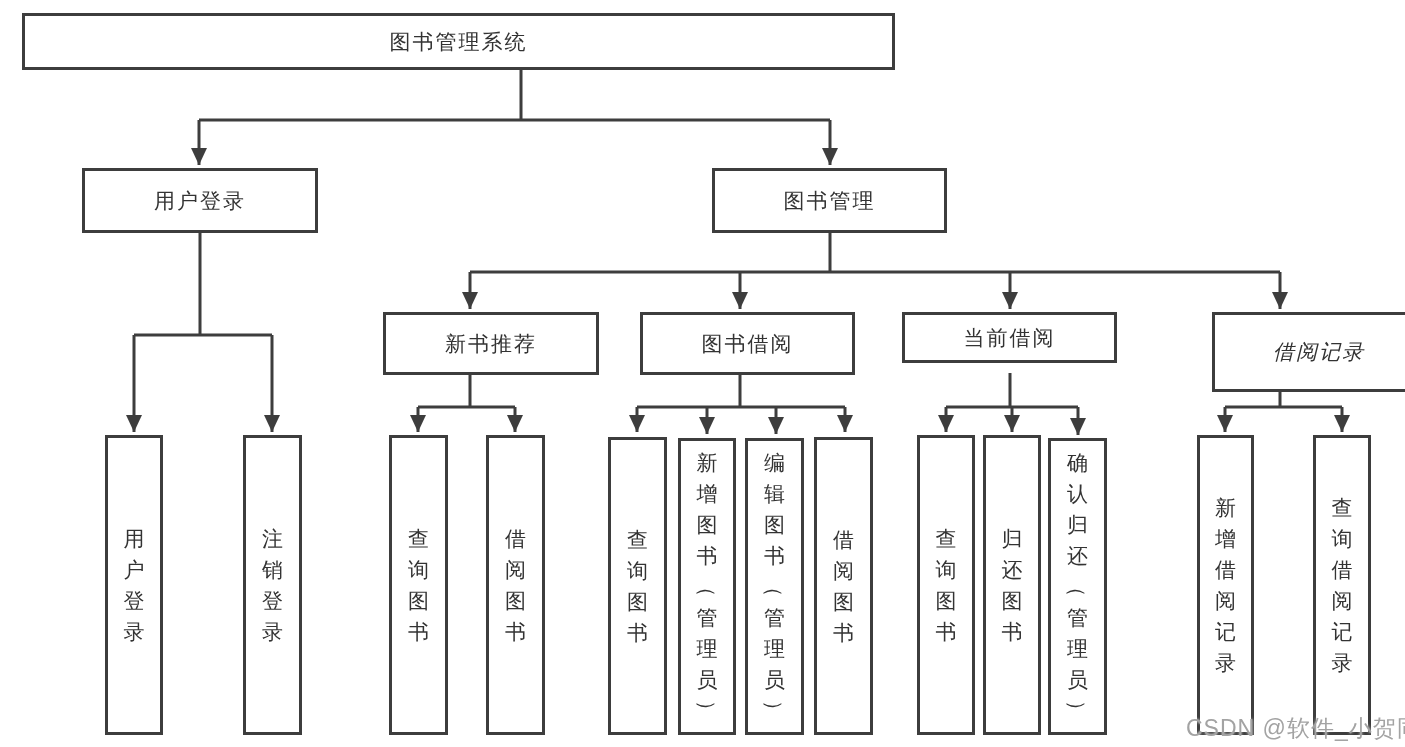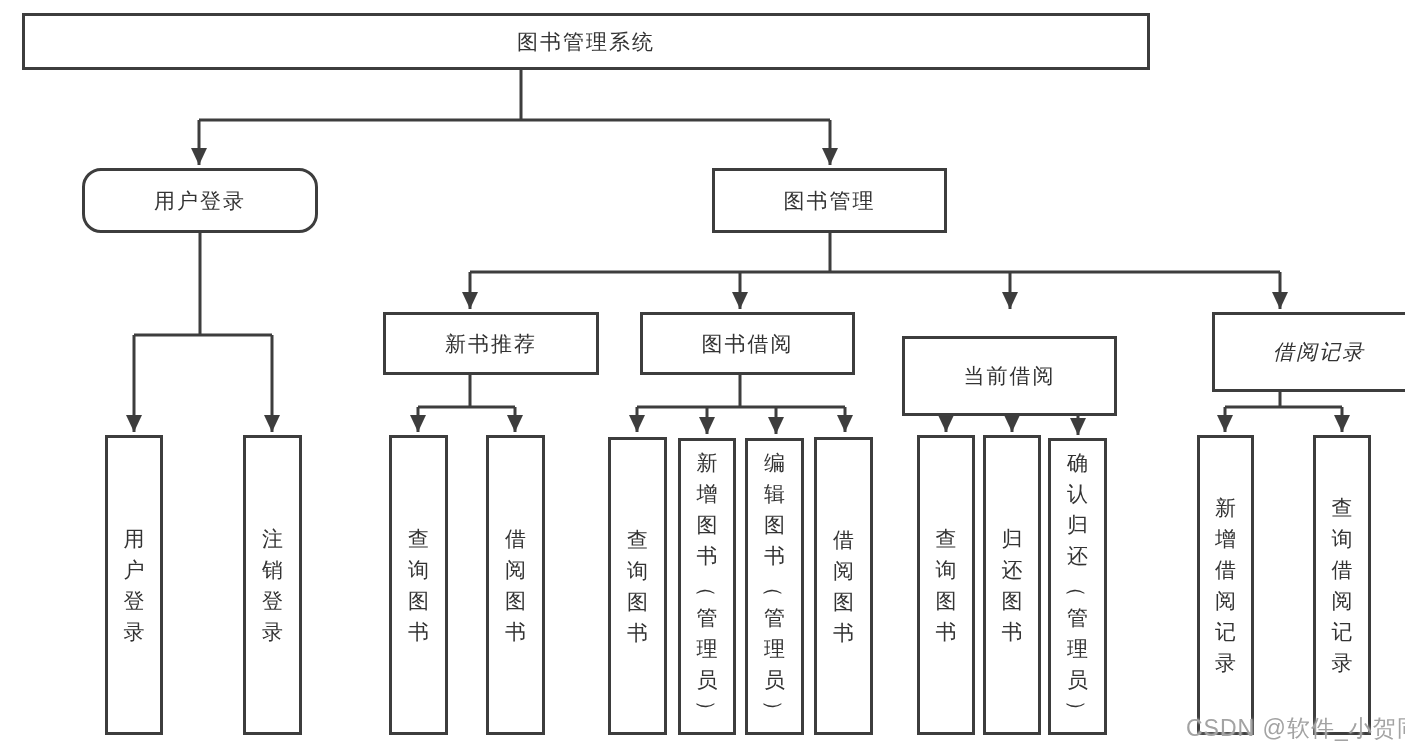--- a/index.html
+++ b/index.html
@@ -77,28 +77,28 @@
     <line x1="845" y1="407" x2="845" y2="432" stroke="#3d3d3d" stroke-width="3" marker-end="url(#arrow)"></line>
 
     <line x1="946" y1="407" x2="946" y2="432" stroke="#3d3d3d" stroke-width="3" marker-end="url(#arrow)"></line>
     <line x1="1012" y1="407" x2="1012" y2="432" stroke="#3d3d3d" stroke-width="3" marker-end="url(#arrow)"></line>
     <line x1="1078" y1="407" x2="1078" y2="435" stroke="#3d3d3d" stroke-width="3" marker-end="url(#arrow)"></line>
 
     <line x1="1225" y1="407" x2="1225" y2="432" stroke="#3d3d3d" stroke-width="3" marker-end="url(#arrow)"></line>
     <line x1="1342" y1="407" x2="1342" y2="432" stroke="#3d3d3d" stroke-width="3" marker-end="url(#arrow)"></line>
   </svg>
 
-  <div class="hbox" style="left:22px;top:13px;width:1128px;height:57px;">图书管理系统</div>
-
-  <div class="hbox" style="left:82px;top:168px;width:236px;height:65px;border-radius:19px;">用户登录</div>
+  <div class="hbox" style="left:22px;top:13px;width:873px;height:57px;">图书管理系统</div>
+
+  <div class="hbox" style="left:82px;top:168px;width:236px;height:65px;">用户登录</div>
   <div class="hbox" style="left:712px;top:168px;width:235px;height:65px;">图书管理</div>
 
   <div class="hbox" style="left:383px;top:312px;width:216px;height:63px;">新书推荐</div>
   <div class="hbox" style="left:633px;top:312px;width:215px;height:63px;margin-left:7px;">图书借阅</div>
-  <div class="hbox" style="left:902px;top:312px;width:215px;height:80px;margin-top:24px;">当前借阅</div>
+  <div class="hbox" style="left:902px;top:312px;width:215px;height:51px;">当前借阅</div>
   <div class="hbox" style="left:1212px;top:312px;width:214px;height:80px;font-style:italic;">借阅记录</div>
 
   <div class="vbox" style="left:105px;top:435px;width:58px;height:300px;">
     <div class="vtext">
         <div>用</div>
         <div>户</div>
         <div>登</div>
         <div>录</div>
       </div>
   </div>

